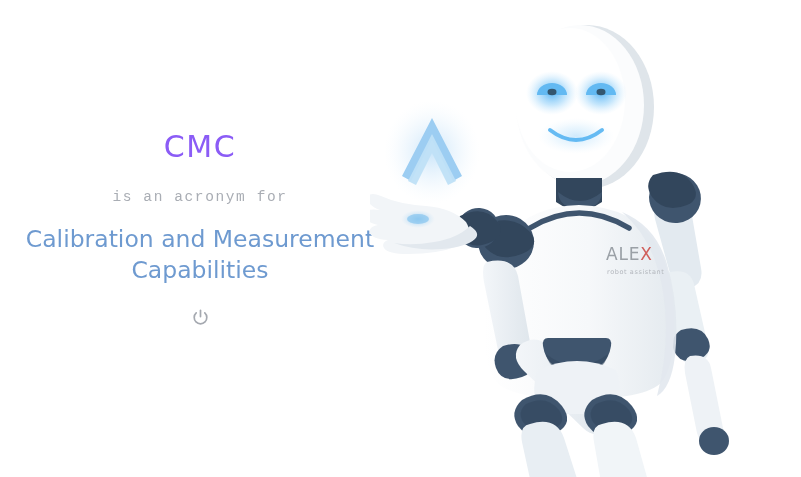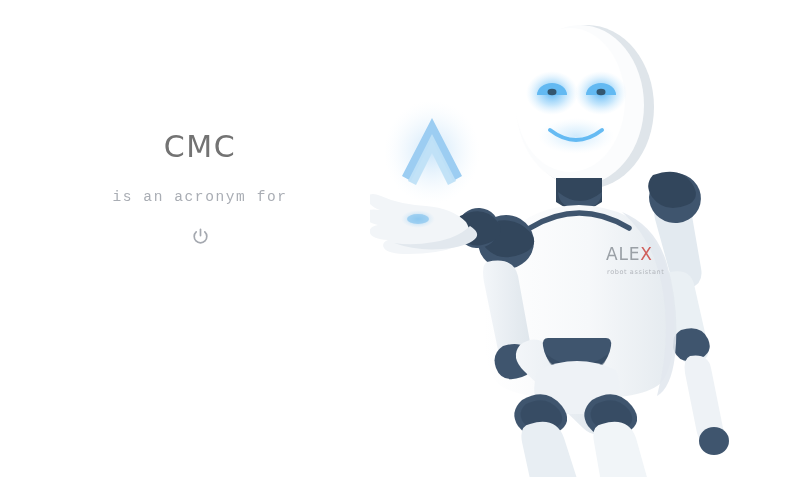--- a/index.html
+++ b/index.html
@@ -35,21 +35,21 @@
     align-items: center;
     justify-content: flex-start;
     box-sizing: border-box;
     padding-top: 132px;
   }
 
   .acronym {
     font-family: "DejaVu Sans", sans-serif;
     font-size: 30px;
     font-weight: 400;
-    color: #737373;
+    color: #8b5cf6;
     letter-spacing: 1.5px;
     line-height: 1;
     margin: 0;
     text-align: center;
   }
 
   .is-acronym-for {
     font-family: Liberation Mono, monospace;
     font-size: 14.5px;
     font-weight: 400;
@@ -118,20 +118,21 @@
 <body>
 
 <div id="stage">
 
   <div id="text-panel">
 
     <div class="acronym">CMC</div>
 
     <div class="is-acronym-for">is an acronym for</div>
 
+    <div class="expansion">Calibration and Measurement Capabilities</div>
 
     <div class="power-icon-wrap">
       <svg class="power-icon" width="17" height="18" viewBox="0 0 17 18" aria-hidden="true">
         <path d="M4.2 3.9 A6.3 6.3 0 1 0 12.8 3.9" fill="none" stroke="#a5a9b0" stroke-width="1.7" stroke-linecap="round"></path>
         <line x1="8.5" y1="1.4" x2="8.5" y2="7.6" stroke="#a5a9b0" stroke-width="1.7" stroke-linecap="round"></line>
       </svg>
     </div>
 
 
   </div>

